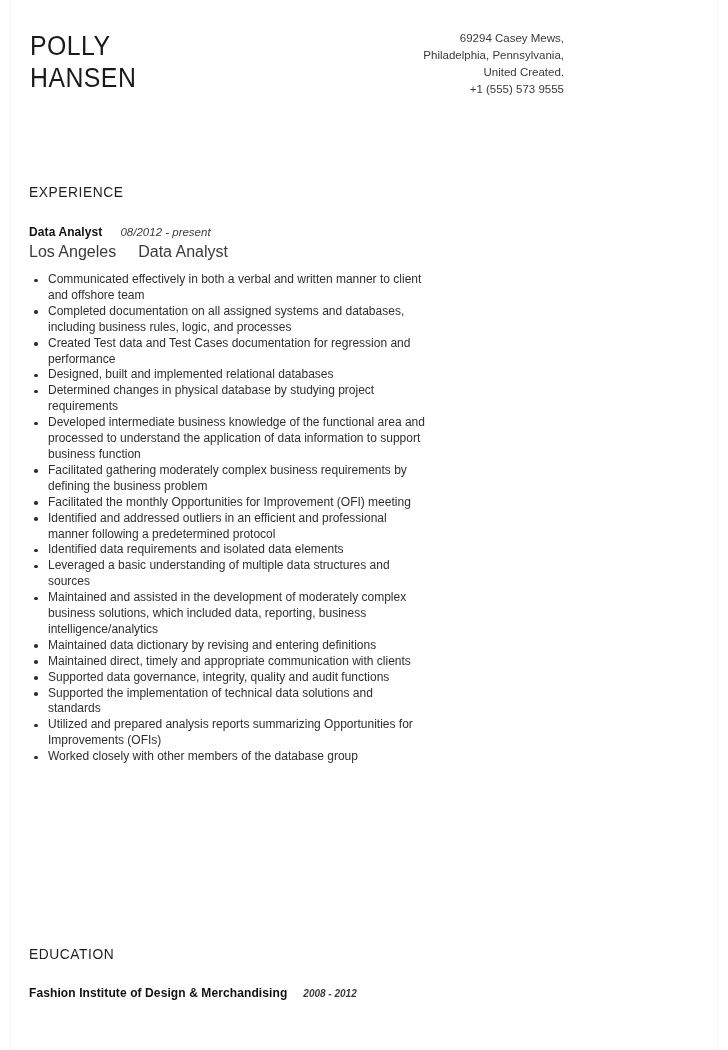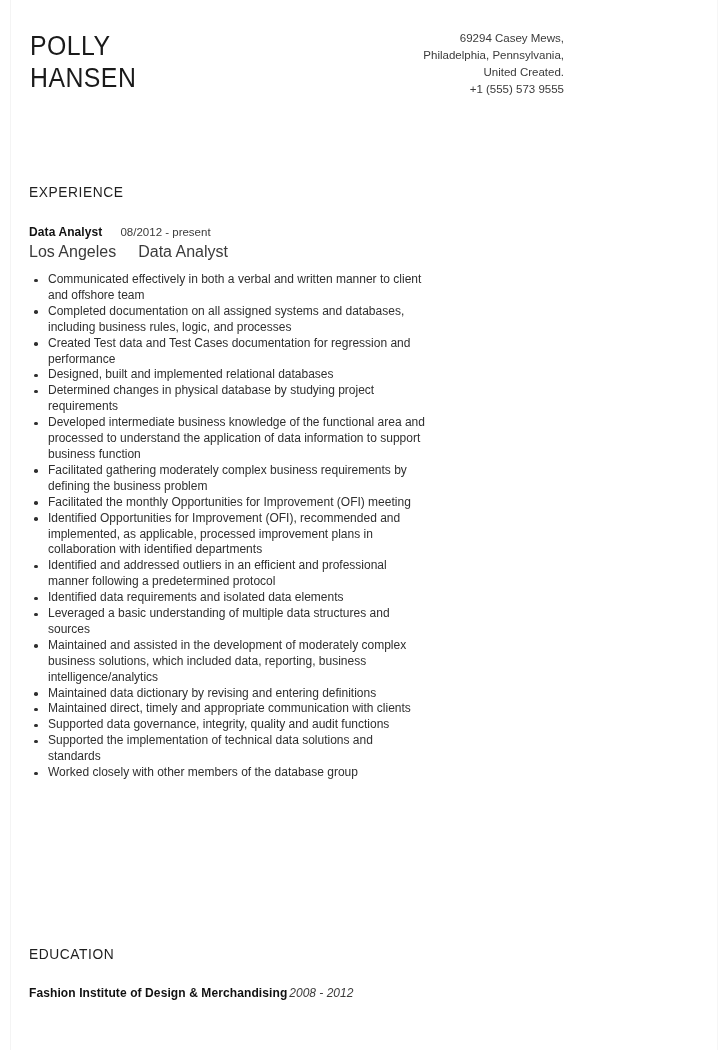--- a/index.html
+++ b/index.html
@@ -101,20 +101,21 @@
     font-size: 12px;
     line-height: 17px;
     white-space: nowrap;
   }
   .entry-role {
     font-weight: bold;
     color: #111111;
     letter-spacing: 0.1px;
   }
   .entry-dates {
+    font-style: italic;
     color: #3b3b3b;
     margin-left: 18px;
     font-size: 11.5px;
     margin-top: 37px;
   }
   .entry-meta-row {
     position: absolute;
     left: 29px;
     top: 243px;
     font-size: 16px;
@@ -164,22 +165,23 @@
     white-space: nowrap;
   }
   .edu-school {
     font-weight: bold;
     color: #111111;
     letter-spacing: 0.1px;
   }
   .edu-dates {
     font-style: italic;
     color: #3b3b3b;
-    margin-left: 2px;
-    font-size: 12px;
+    margin-left: 16px;
+    font-size: 10px;
+    font-weight: bold;
   }
 </style>
 </head>
 <body>
 
 <div class="page">
 
   <div class="edge-left"></div>
   <div class="edge-right"></div>
 
@@ -208,29 +210,29 @@
 
   <ul class="bullets" id="experience-bullets">
       <li>Communicated effectively in both a verbal and written manner to client and offshore team</li>
       <li>Completed documentation on all assigned systems and databases, including business rules, logic, and processes</li>
       <li>Created Test data and Test Cases documentation for regression and performance</li>
       <li>Designed, built and implemented relational databases</li>
       <li>Determined changes in physical database by studying project requirements</li>
       <li>Developed intermediate business knowledge of the functional area and processed to understand the application of data information to support business function</li>
       <li>Facilitated gathering moderately complex business requirements by defining the business problem</li>
       <li>Facilitated the monthly Opportunities for Improvement (OFI) meeting</li>
-      <li>Identified Opportunities for Improvement (OFI), recommended and implemented, as applicable, processed improvement plans in collaboration with identified departments</li>
       <li>Identified and addressed outliers in an efficient and professional manner following a predetermined protocol</li>
       <li>Identified data requirements and isolated data elements</li>
       <li>Leveraged a basic understanding of multiple data structures and sources</li>
       <li>Maintained and assisted in the development of moderately complex business solutions, which included data, reporting, business intelligence/analytics</li>
       <li>Maintained data dictionary by revising and entering definitions</li>
       <li>Maintained direct, timely and appropriate communication with clients</li>
       <li>Supported data governance, integrity, quality and audit functions</li>
       <li>Supported the implementation of technical data solutions and standards</li>
+      <li>Utilized and prepared analysis reports summarizing Opportunities for Improvements (OFIs)</li>
       <li>Worked closely with other members of the database group</li>
     </ul>
 
   <div class="section-heading" id="education-heading">EDUCATION</div>
 
   <div class="edu-row">
     <span class="edu-school">Fashion Institute of Design &amp; Merchandising</span><span class="edu-dates">2008 - 2012</span>
   </div>
 
 </div>

